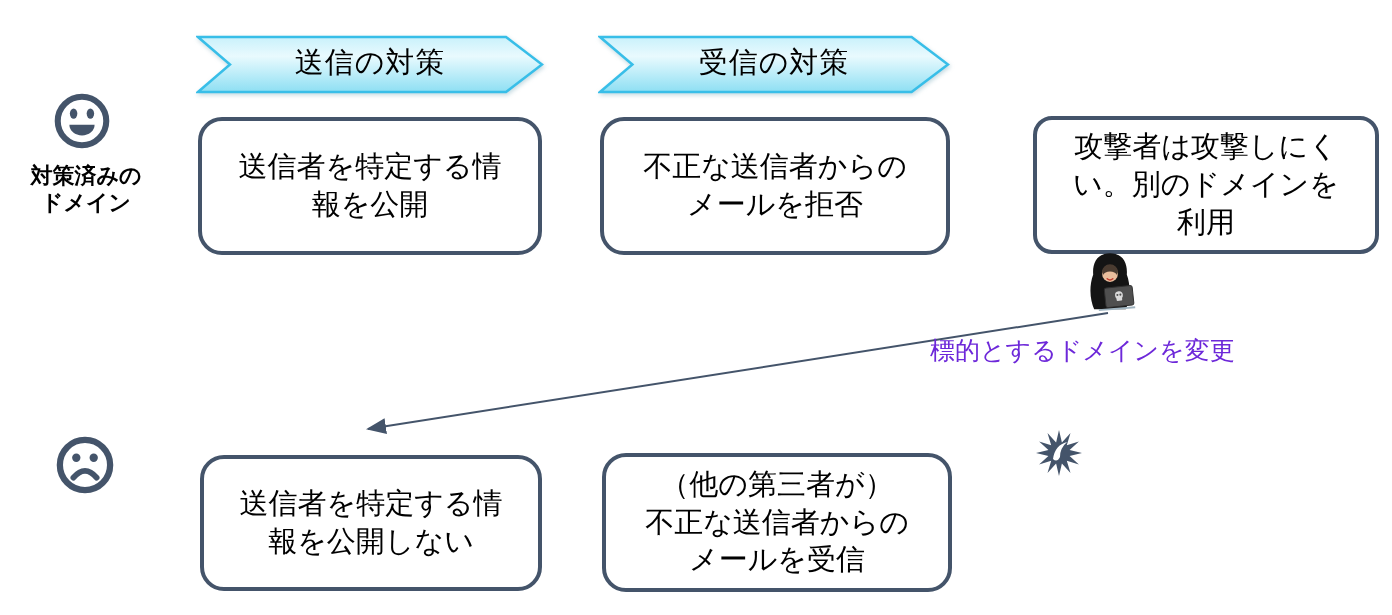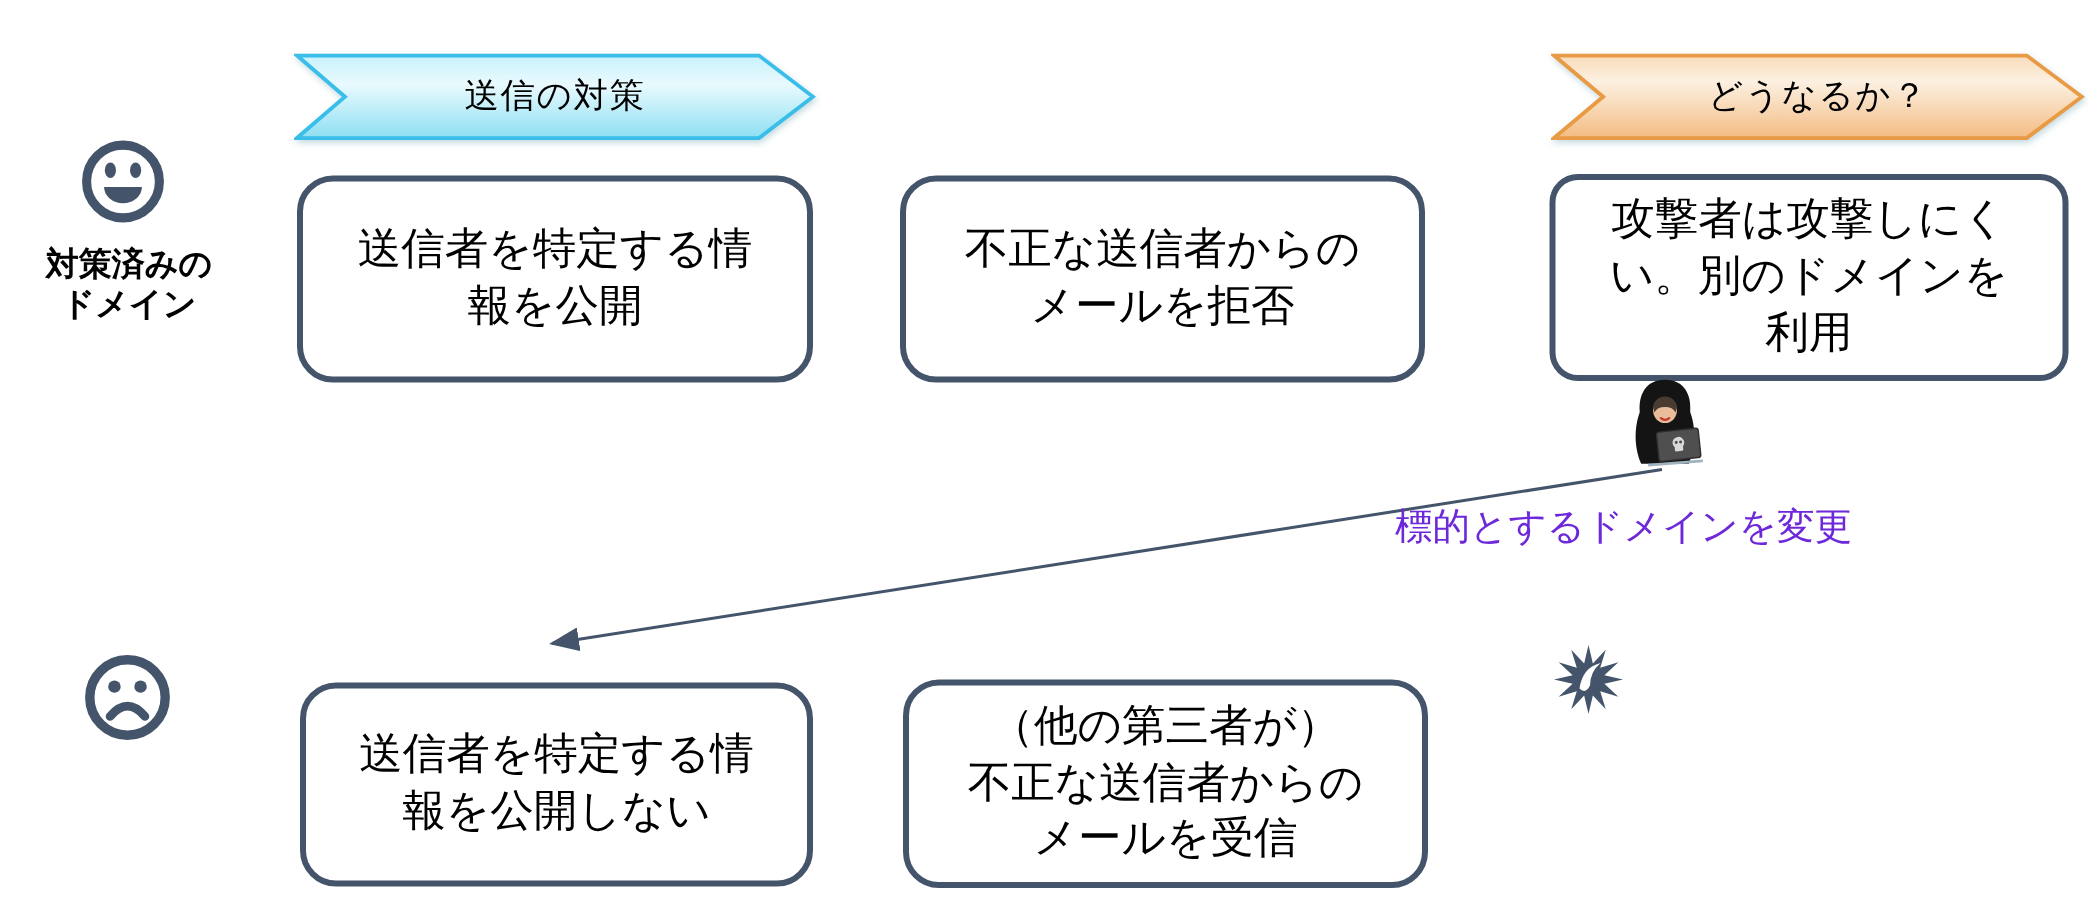--- a/index.html
+++ b/index.html
@@ -5,21 +5,21 @@
   html,body{margin:0;padding:0;background:#fff;}
   .stage{
     position:relative;width:1392px;height:615px;background:#ffffff;
     font-family:"Liberation Sans","DejaVu Sans",sans-serif;overflow:hidden;color:#000;
   }
   
   .banner{position:absolute;top:35px;height:59px;}
   .banner svg{position:absolute;left:0;top:0;width:100%;height:100%;
     filter:drop-shadow(1px 2px 2px rgba(90,150,170,.35));}
   .banner .lbl{position:absolute;inset:0;display:flex;align-items:center;justify-content:center;
-    font-size:23px;letter-spacing:1px;padding-bottom:3px;}
+    font-size:29px;letter-spacing:1px;padding-bottom:3px;}
   #banner-0{left:196px;width:348px;}
   #banner-1{left:598px;width:352px;}
   #banner-2{left:1034px;width:356px;}
   
   .box{position:absolute;background:#fff;border:4px solid #44546A;border-radius:24px;
     display:flex;align-items:center;justify-content:center;text-align:center;
     font-size:29px;line-height:1.3;white-space:pre-line;}
   #box-0-0{left:198px;top:117px;width:336px;height:130px;}
   #box-0-1{left:600px;top:117px;width:342px;height:130px;}
   #box-0-2{left:1033px;top:116px;width:338px;height:130px;border-radius:19px;}
@@ -81,25 +81,25 @@
     <circle cx="39" cy="22.5" r="4.3" fill="#44546A"></circle>
     <path d="M18,43 Q30,29 42,43" fill="none" stroke="#44546A" stroke-width="6" stroke-linecap="round"></path>
   </svg>
 
   <div id="banner-0" class="banner">
     <svg viewBox="0 0 348 59" preserveAspectRatio="none">
       <polygon points="2,2 310,2 346,29.5 310,57 2,57 34,29.5" fill="url(#cyanGrad)" stroke="#38BEE8" stroke-width="2.5"></polygon>
     </svg>
     <div class="lbl">送信の対策</div>
   </div>
-  <div id="banner-2" class="banner">
+  <div id="banner-1" class="banner">
     <svg viewBox="0 0 348 59" preserveAspectRatio="none">
-      <polygon points="2,2 310,2 346,29.5 310,57 2,57 34,29.5" fill="url(#orangeGrad)" stroke="#E89A44" stroke-width="2.5"></polygon>
+      <polygon points="2,2 310,2 346,29.5 310,57 2,57 34,29.5" fill="url(#cyanGrad)" stroke="#38BEE8" stroke-width="2.5"></polygon>
     </svg>
-    <div class="lbl">どうなるか？</div>
+    <div class="lbl">受信の対策</div>
   </div>
 
   <div id="box-0-0" class="box">送信者を特定する情
 報を公開</div>
   <div id="box-0-1" class="box">不正な送信者からの
 メールを拒否</div>
   <div id="box-0-2" class="box">攻撃者は攻撃しにく
 い。別のドメインを
 利用</div>
 

